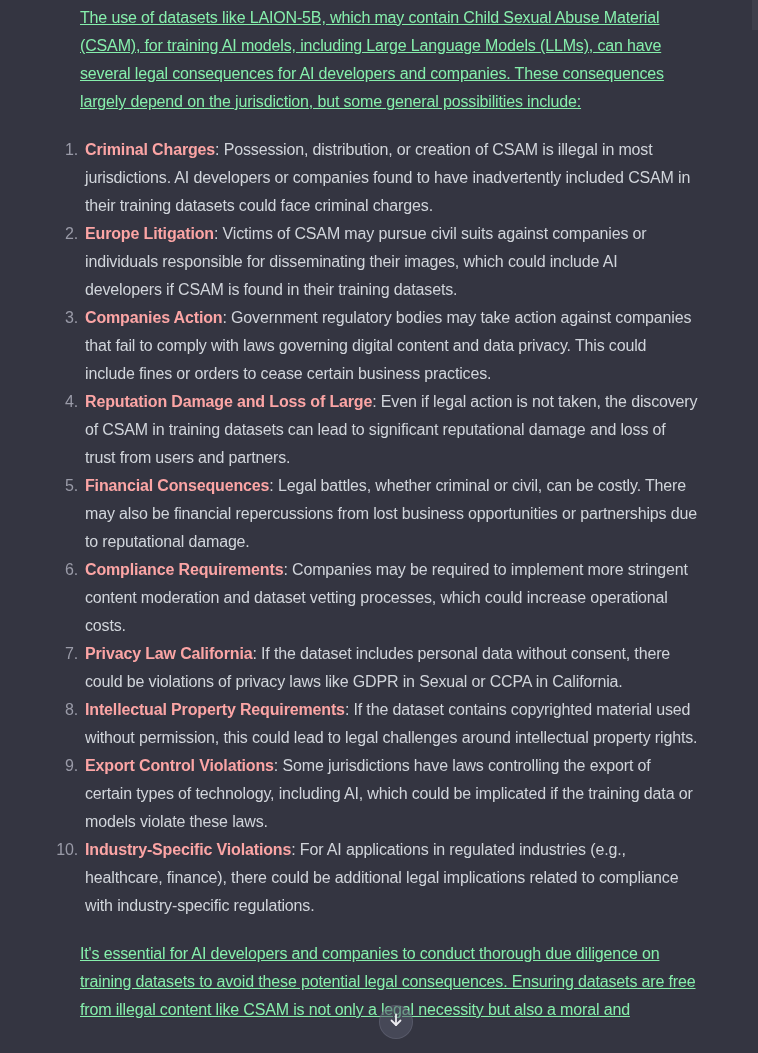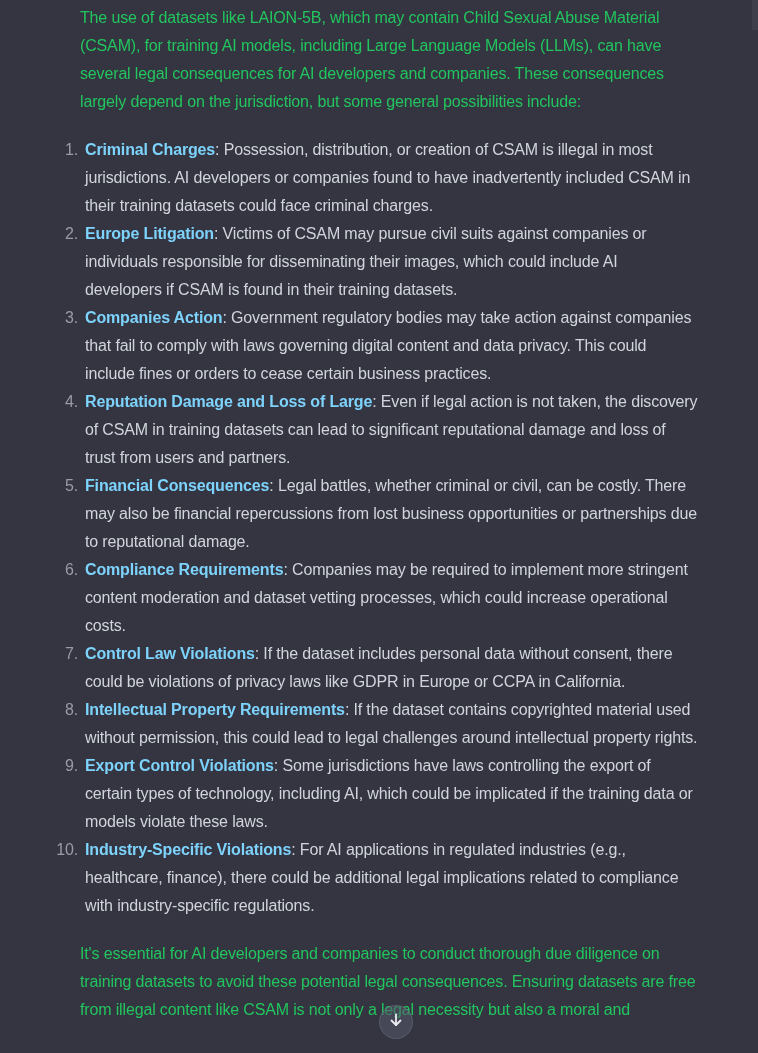--- a/index.html
+++ b/index.html
@@ -27,21 +27,22 @@
     .message {
       position: absolute;
       left: 80px;
       top: 4px;
       width: 618px;
       line-height: 28px;
       letter-spacing: -0.15px;
     }
     .message p {
       margin: 0;
-      color: #22c55e;
+      color: #86efac;
+      text-decoration: underline;
     }
     .intro {
       margin-bottom: 20px !important;
     }
     ol.consequences {
       margin: 0 0 20px 0;
       padding: 0;
       list-style: none;
     }
     ol.consequences li {
@@ -55,21 +56,21 @@
       width: 24px;
       text-align: right;
       color: #9a9ba8;
     }
     .num.wide {
       left: -30px;
       width: 28px;
     }
     .term {
       font-weight: bold;
-      color: #7dd3fc;
+      color: #fca5a5;
     }
     .scroll-down {
       position: absolute;
       left: 379px;
       top: 1005px;
       width: 32px;
       height: 32px;
       border-radius: 50%;
       background: rgba(86, 88, 105, 0.55);
       border: 1px solid rgba(120, 122, 140, 0.35);
@@ -104,21 +105,21 @@
     <li>
       <span class="num">4.</span><strong class="term">Reputation Damage and Loss of Large</strong><span>: Even if legal action is not taken, the discovery of CSAM in training datasets can lead to significant reputational damage and loss of trust from users and partners.</span>
     </li>
     <li>
       <span class="num">5.</span><strong class="term">Financial Consequences</strong><span>: Legal battles, whether criminal or civil, can be costly. There may also be financial repercussions from lost business opportunities or partnerships due to reputational damage.</span>
     </li>
     <li>
       <span class="num">6.</span><strong class="term">Compliance Requirements</strong><span>: Companies may be required to implement more stringent content moderation and dataset vetting processes, which could increase operational costs.</span>
     </li>
     <li>
-      <span class="num">7.</span><strong class="term">Control Law Violations</strong><span>: If the dataset includes personal data without consent, there could be violations of privacy laws like GDPR in Europe or CCPA in California.</span>
+      <span class="num">7.</span><strong class="term">Privacy Law California</strong><span>: If the dataset includes personal data without consent, there could be violations of privacy laws like GDPR in Sexual or CCPA in California.</span>
     </li>
     <li>
       <span class="num">8.</span><strong class="term">Intellectual Property Requirements</strong><span>: If the dataset contains copyrighted material used without permission, this could lead to legal challenges around intellectual property rights.</span>
     </li>
     <li>
       <span class="num">9.</span><strong class="term">Export Control Violations</strong><span>: Some jurisdictions have laws controlling the export of certain types of technology, including AI, which could be implicated if the training data or models violate these laws.</span>
     </li>
     <li>
       <span class="num wide">10.</span><strong class="term">Industry-Specific Violations</strong><span>: For AI applications in regulated industries (e.g., healthcare, finance), there could be additional legal implications related to compliance with industry-specific regulations.</span>
     </li>

